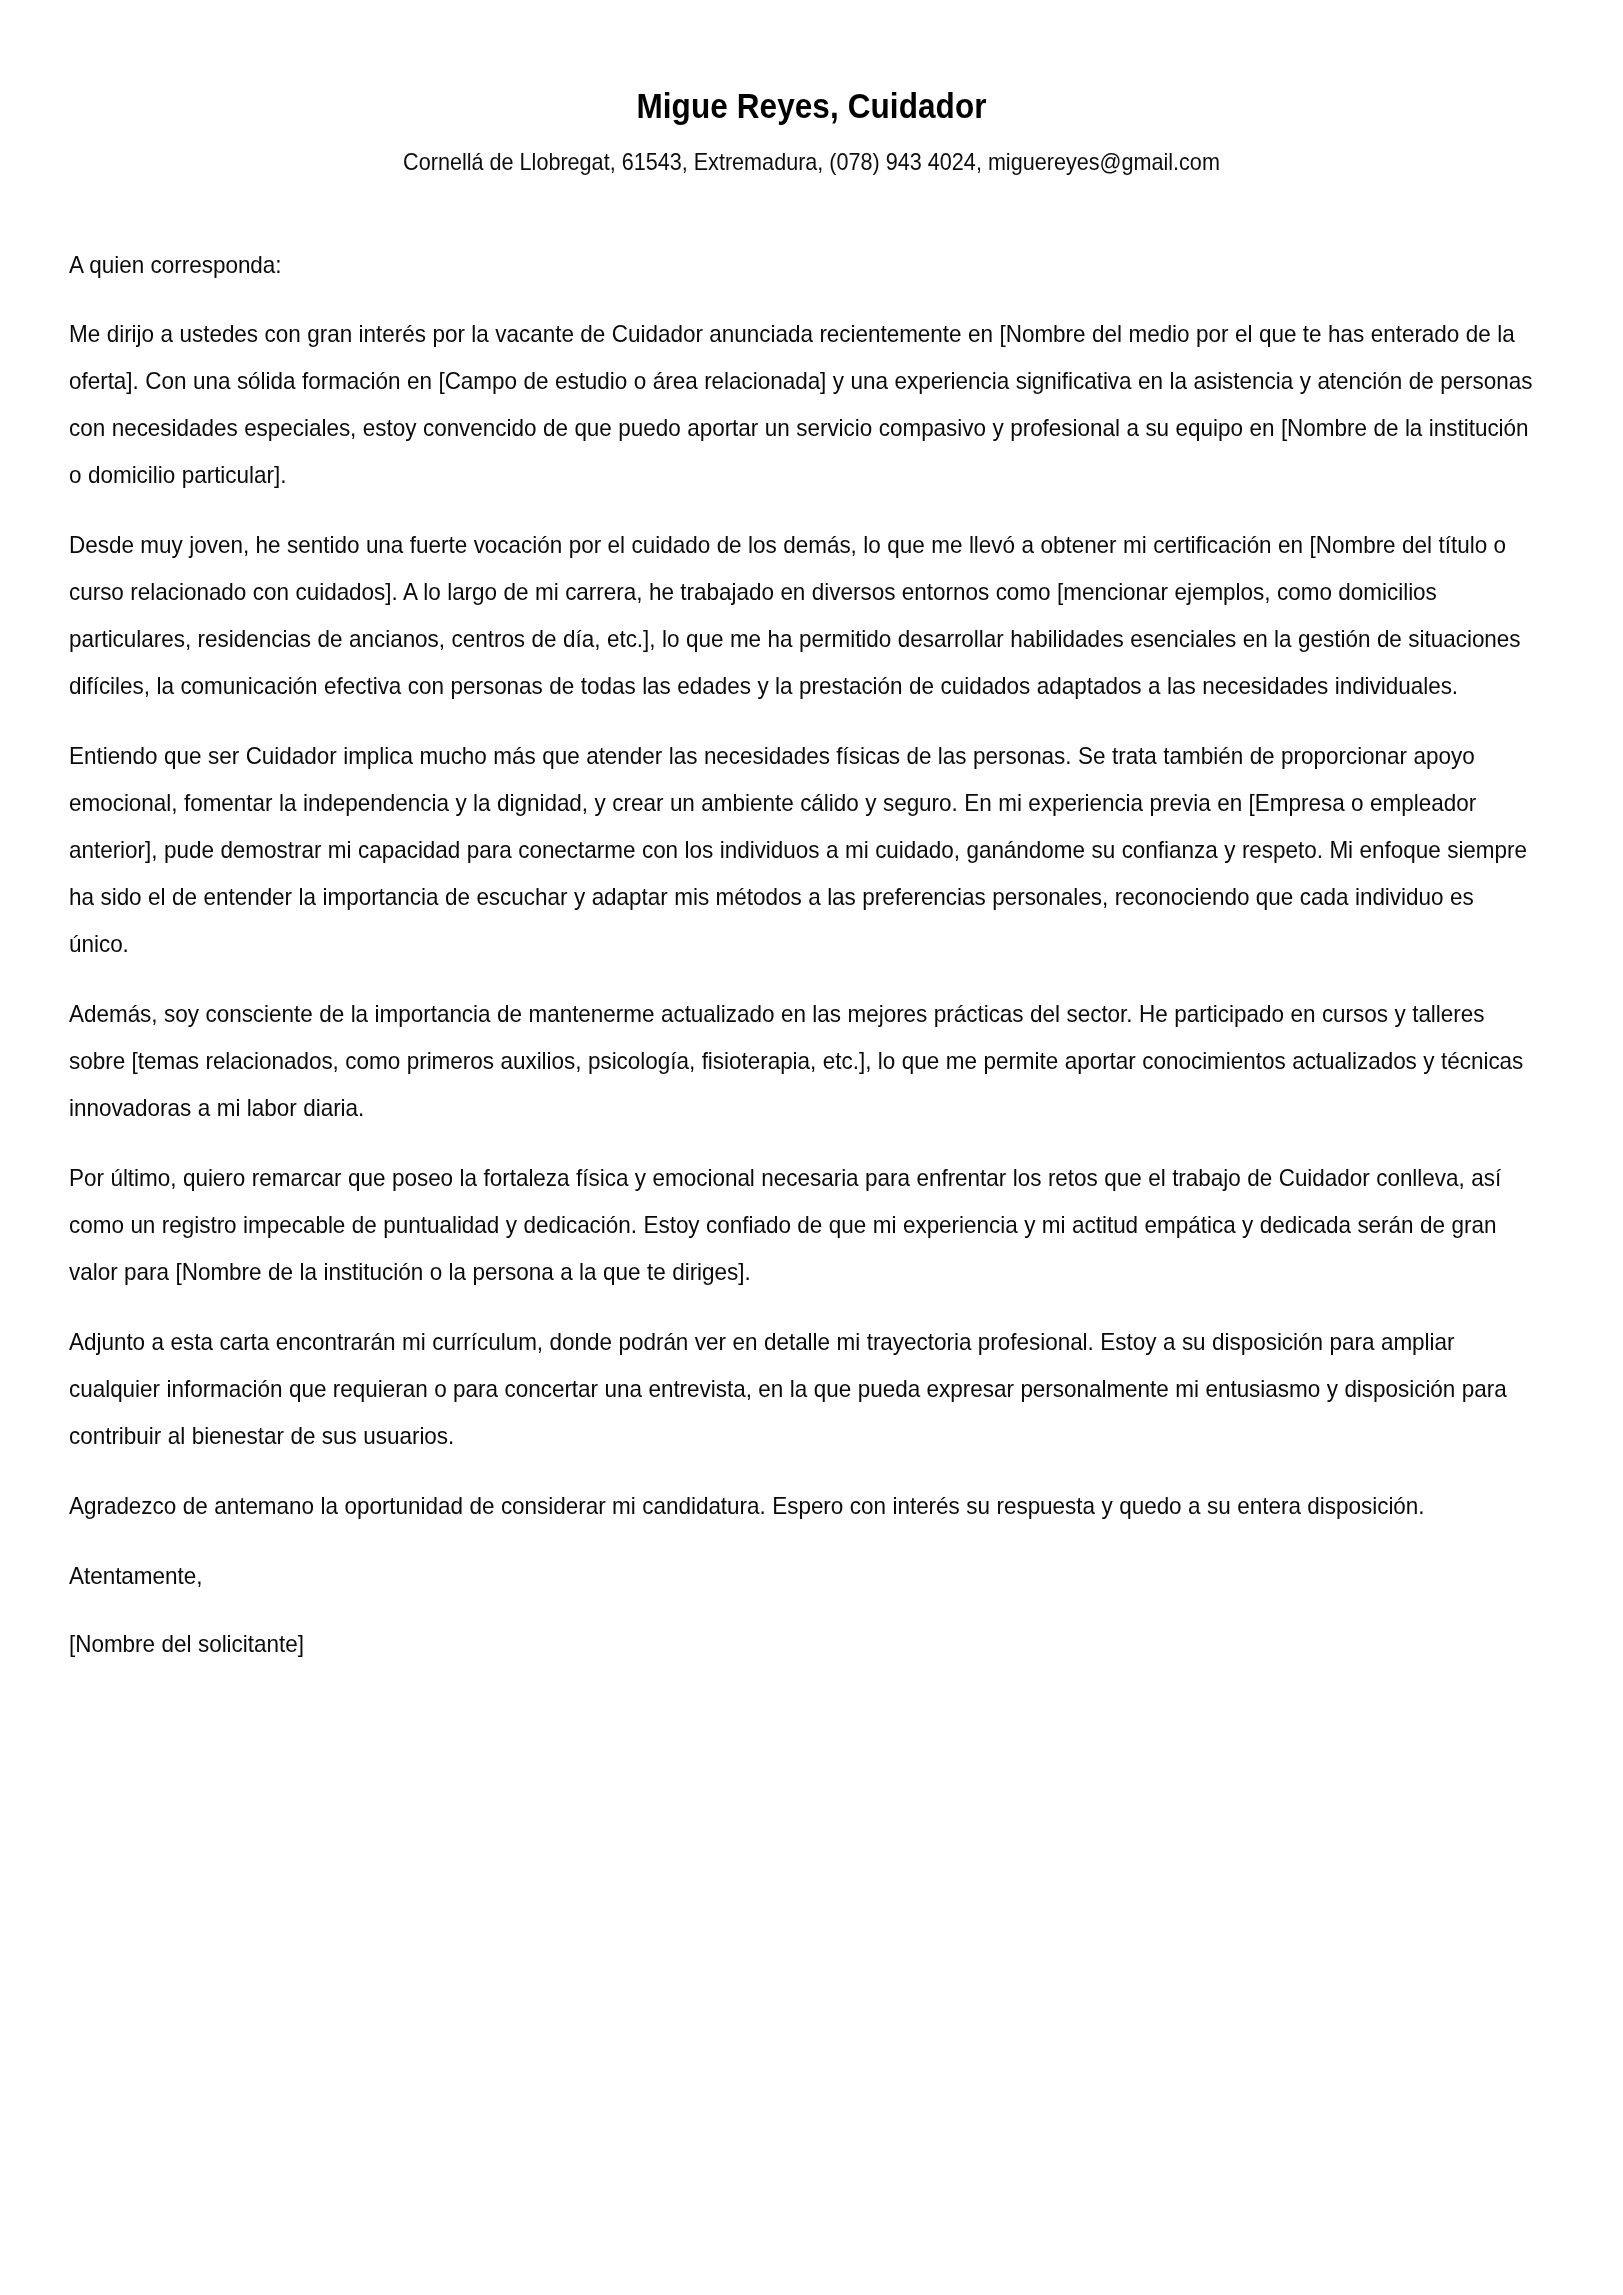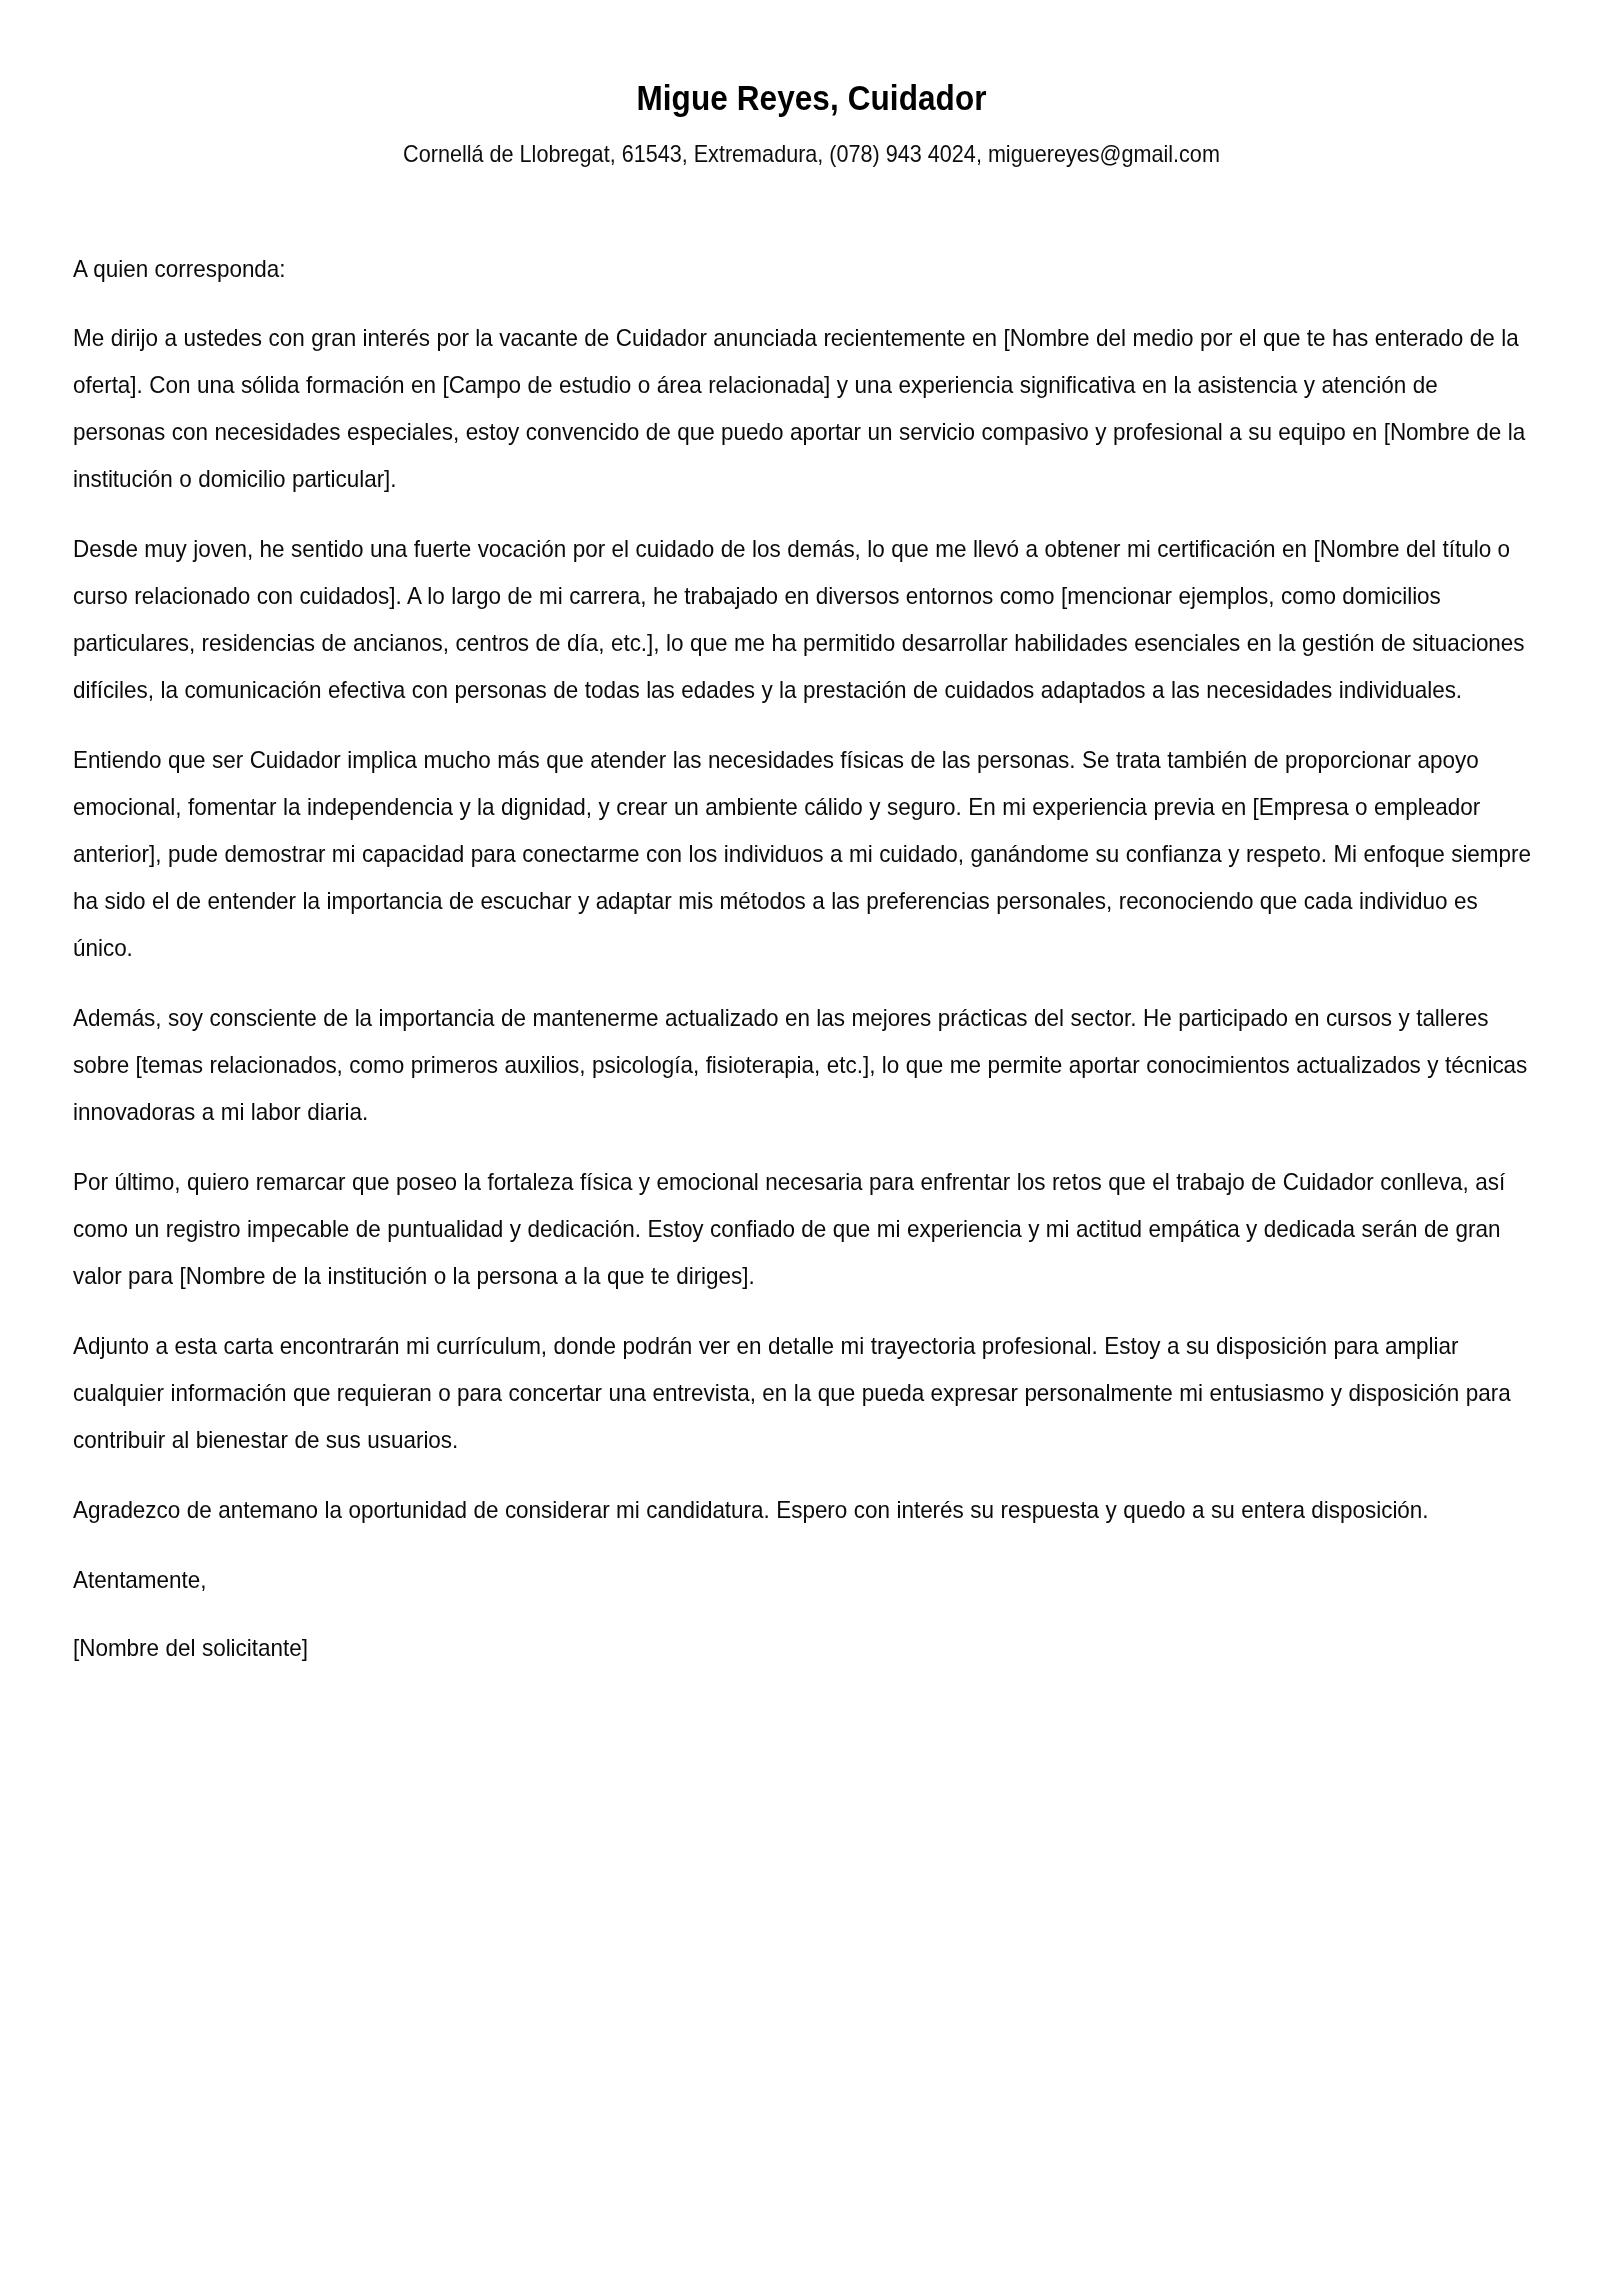--- a/index.html
+++ b/index.html
@@ -14,21 +14,21 @@
     color: #000000;
     -webkit-font-smoothing: antialiased;
   }
 
   .page {
     position: relative;
     width: 1623px;
     height: 2295px;
     background: #ffffff;
     box-sizing: border-box;
-    padding: 0;
+    padding: 8px;
     overflow: hidden;
   }
 
   
   .letter-header {
     padding-top: 77px;
     text-align: center;
   }
 
   .letter-title {
@@ -48,21 +48,21 @@
     font-size: 24px;
     font-weight: 400;
     line-height: 1.25;
     color: #0d0d0d;
     transform: scaleX(0.90);
     transform-origin: center center;
   }
 
   
   .letter-body {
-    margin: 12px;
+    margin: 0;
     padding: 0;
     padding-left: 61px;
     padding-right: 78px;
     padding-top: 64px;
   }
 
   .para {
     margin: 0 0 23px 0;
     font-size: 24px;
     line-height: 47px;

